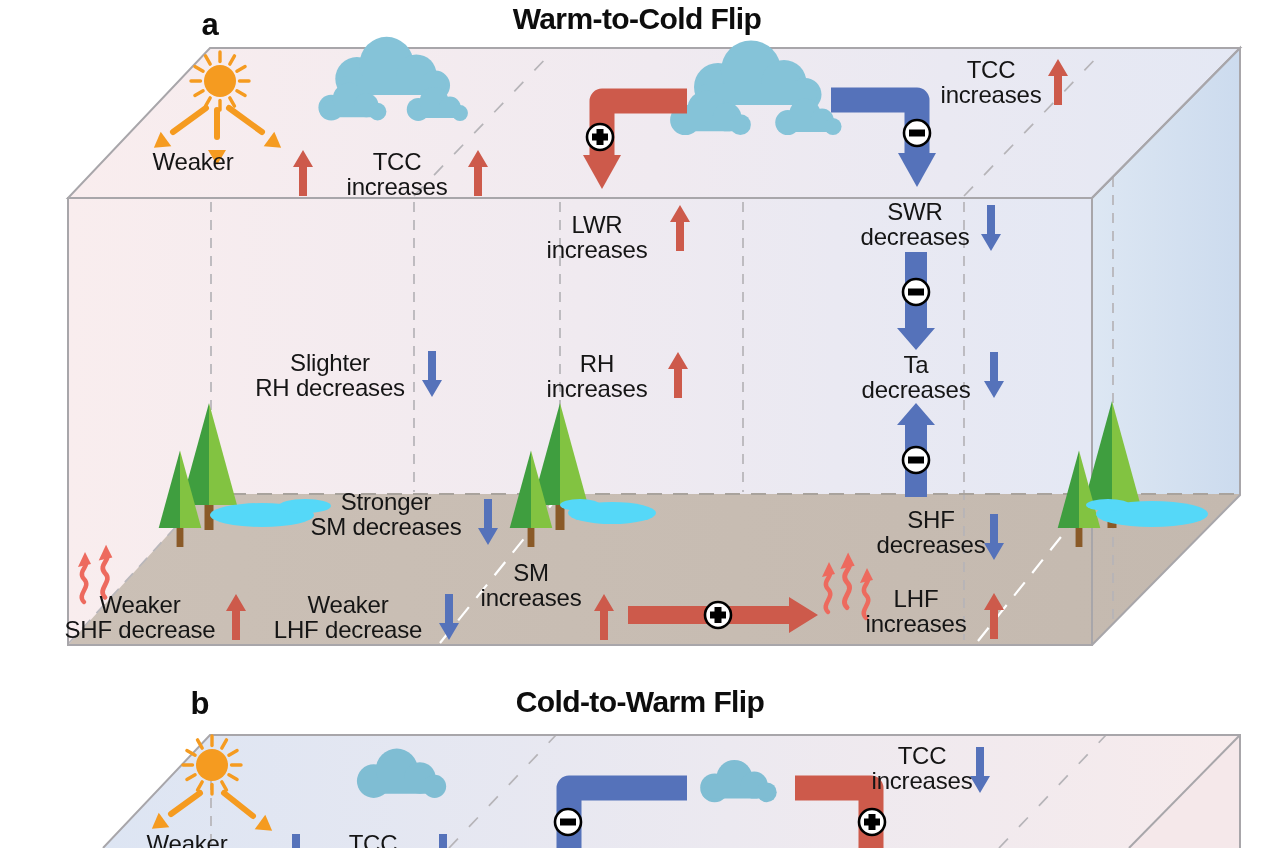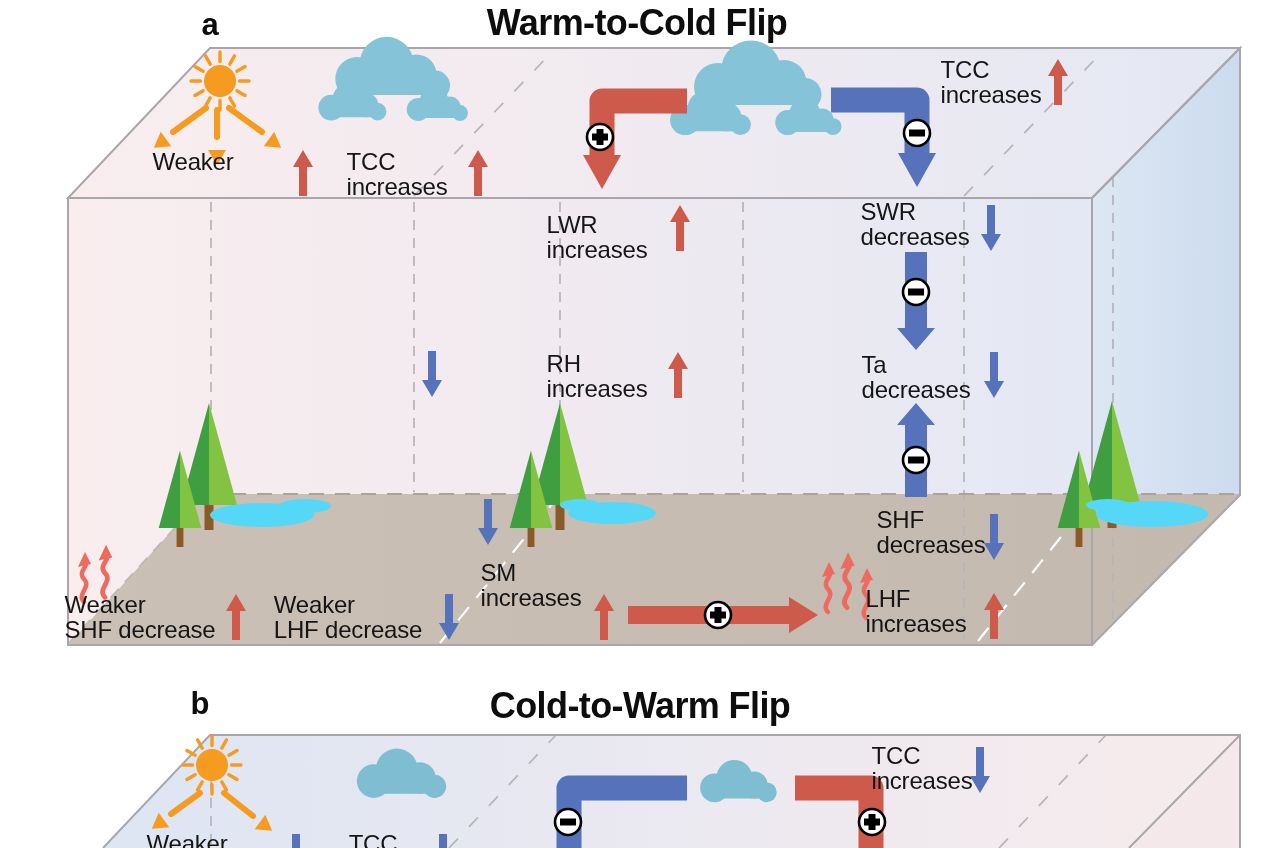--- a/index.html
+++ b/index.html
@@ -1,21 +1,21 @@
 <!DOCTYPE html>
 <html><head>
 <meta charset="utf-8">
 <style>
   html,body{margin:0;padding:0;background:#fff;}
   #stage{position:relative;width:1280px;height:848px;overflow:hidden;background:#fff;
          font-family:"Liberation Sans",sans-serif;}
   #stage svg{position:absolute;left:0;top:0;}
-  .lbl{position:absolute;transform:translateX(-50%);font-size:24px;
+  .lbl{position:absolute;transform:translateX(-50%);text-align:center;font-size:24px;
        line-height:25px;color:#151515;white-space:nowrap;letter-spacing:-0.2px;}
-  .title{position:absolute;transform:translateX(-50%);font-size:36px;font-weight:bold;
+  .title{position:absolute;transform:translateX(-50%);font-size:30px;font-weight:bold;
          color:#0d0d0d;white-space:nowrap;letter-spacing:-0.6px;}
   .plabel{position:absolute;transform:translateX(-50%);font-size:31px;font-weight:bold;color:#0d0d0d;}
 </style>
 </head>
 <body>
 
 <div id="stage">
 
 <svg width="1280" height="848" viewBox="0 0 1280 848">
   <defs>
@@ -268,24 +268,28 @@
 <div class="lbl" style="left:193px;top:149px">
   <span>Weaker</span><br></div>
 <div class="lbl" style="left:397px;top:149px">
   <span>TCC</span><br><span>increases</span></div>
 <div class="lbl" style="left:991px;top:57px">
   <span>TCC</span><br><span>increases</span></div>
 <div class="lbl" style="left:597px;top:212px">
   <span>LWR</span><br><span>increases</span></div>
 <div class="lbl" style="left:915px;top:199px">
   <span>SWR</span><br><span>decreases</span></div>
+<div class="lbl" style="left:330px;top:350px">
+  <span>Slighter</span><br><span>RH decreases</span></div>
 <div class="lbl" style="left:597px;top:351px">
   <span>RH</span><br><span>increases</span></div>
 <div class="lbl" style="left:916px;top:352px">
   <span>Ta</span><br><span>decreases</span></div>
+<div class="lbl" style="left:386px;top:489px">
+  <span>Stronger</span><br><span>SM decreases</span></div>
 <div class="lbl" style="left:931px;top:507px">
   <span>SHF</span><br><span>decreases</span></div>
 <div class="lbl" style="left:140px;top:592px">
   <span>Weaker</span><br><span>SHF decrease</span></div>
 <div class="lbl" style="left:348px;top:592px">
   <span>Weaker</span><br><span>LHF decrease</span></div>
 <div class="lbl" style="left:531px;top:560px">
   <span>SM</span><br><span>increases</span></div>
 <div class="lbl" style="left:916px;top:586px">
   <span>LHF</span><br><span>increases</span></div>

